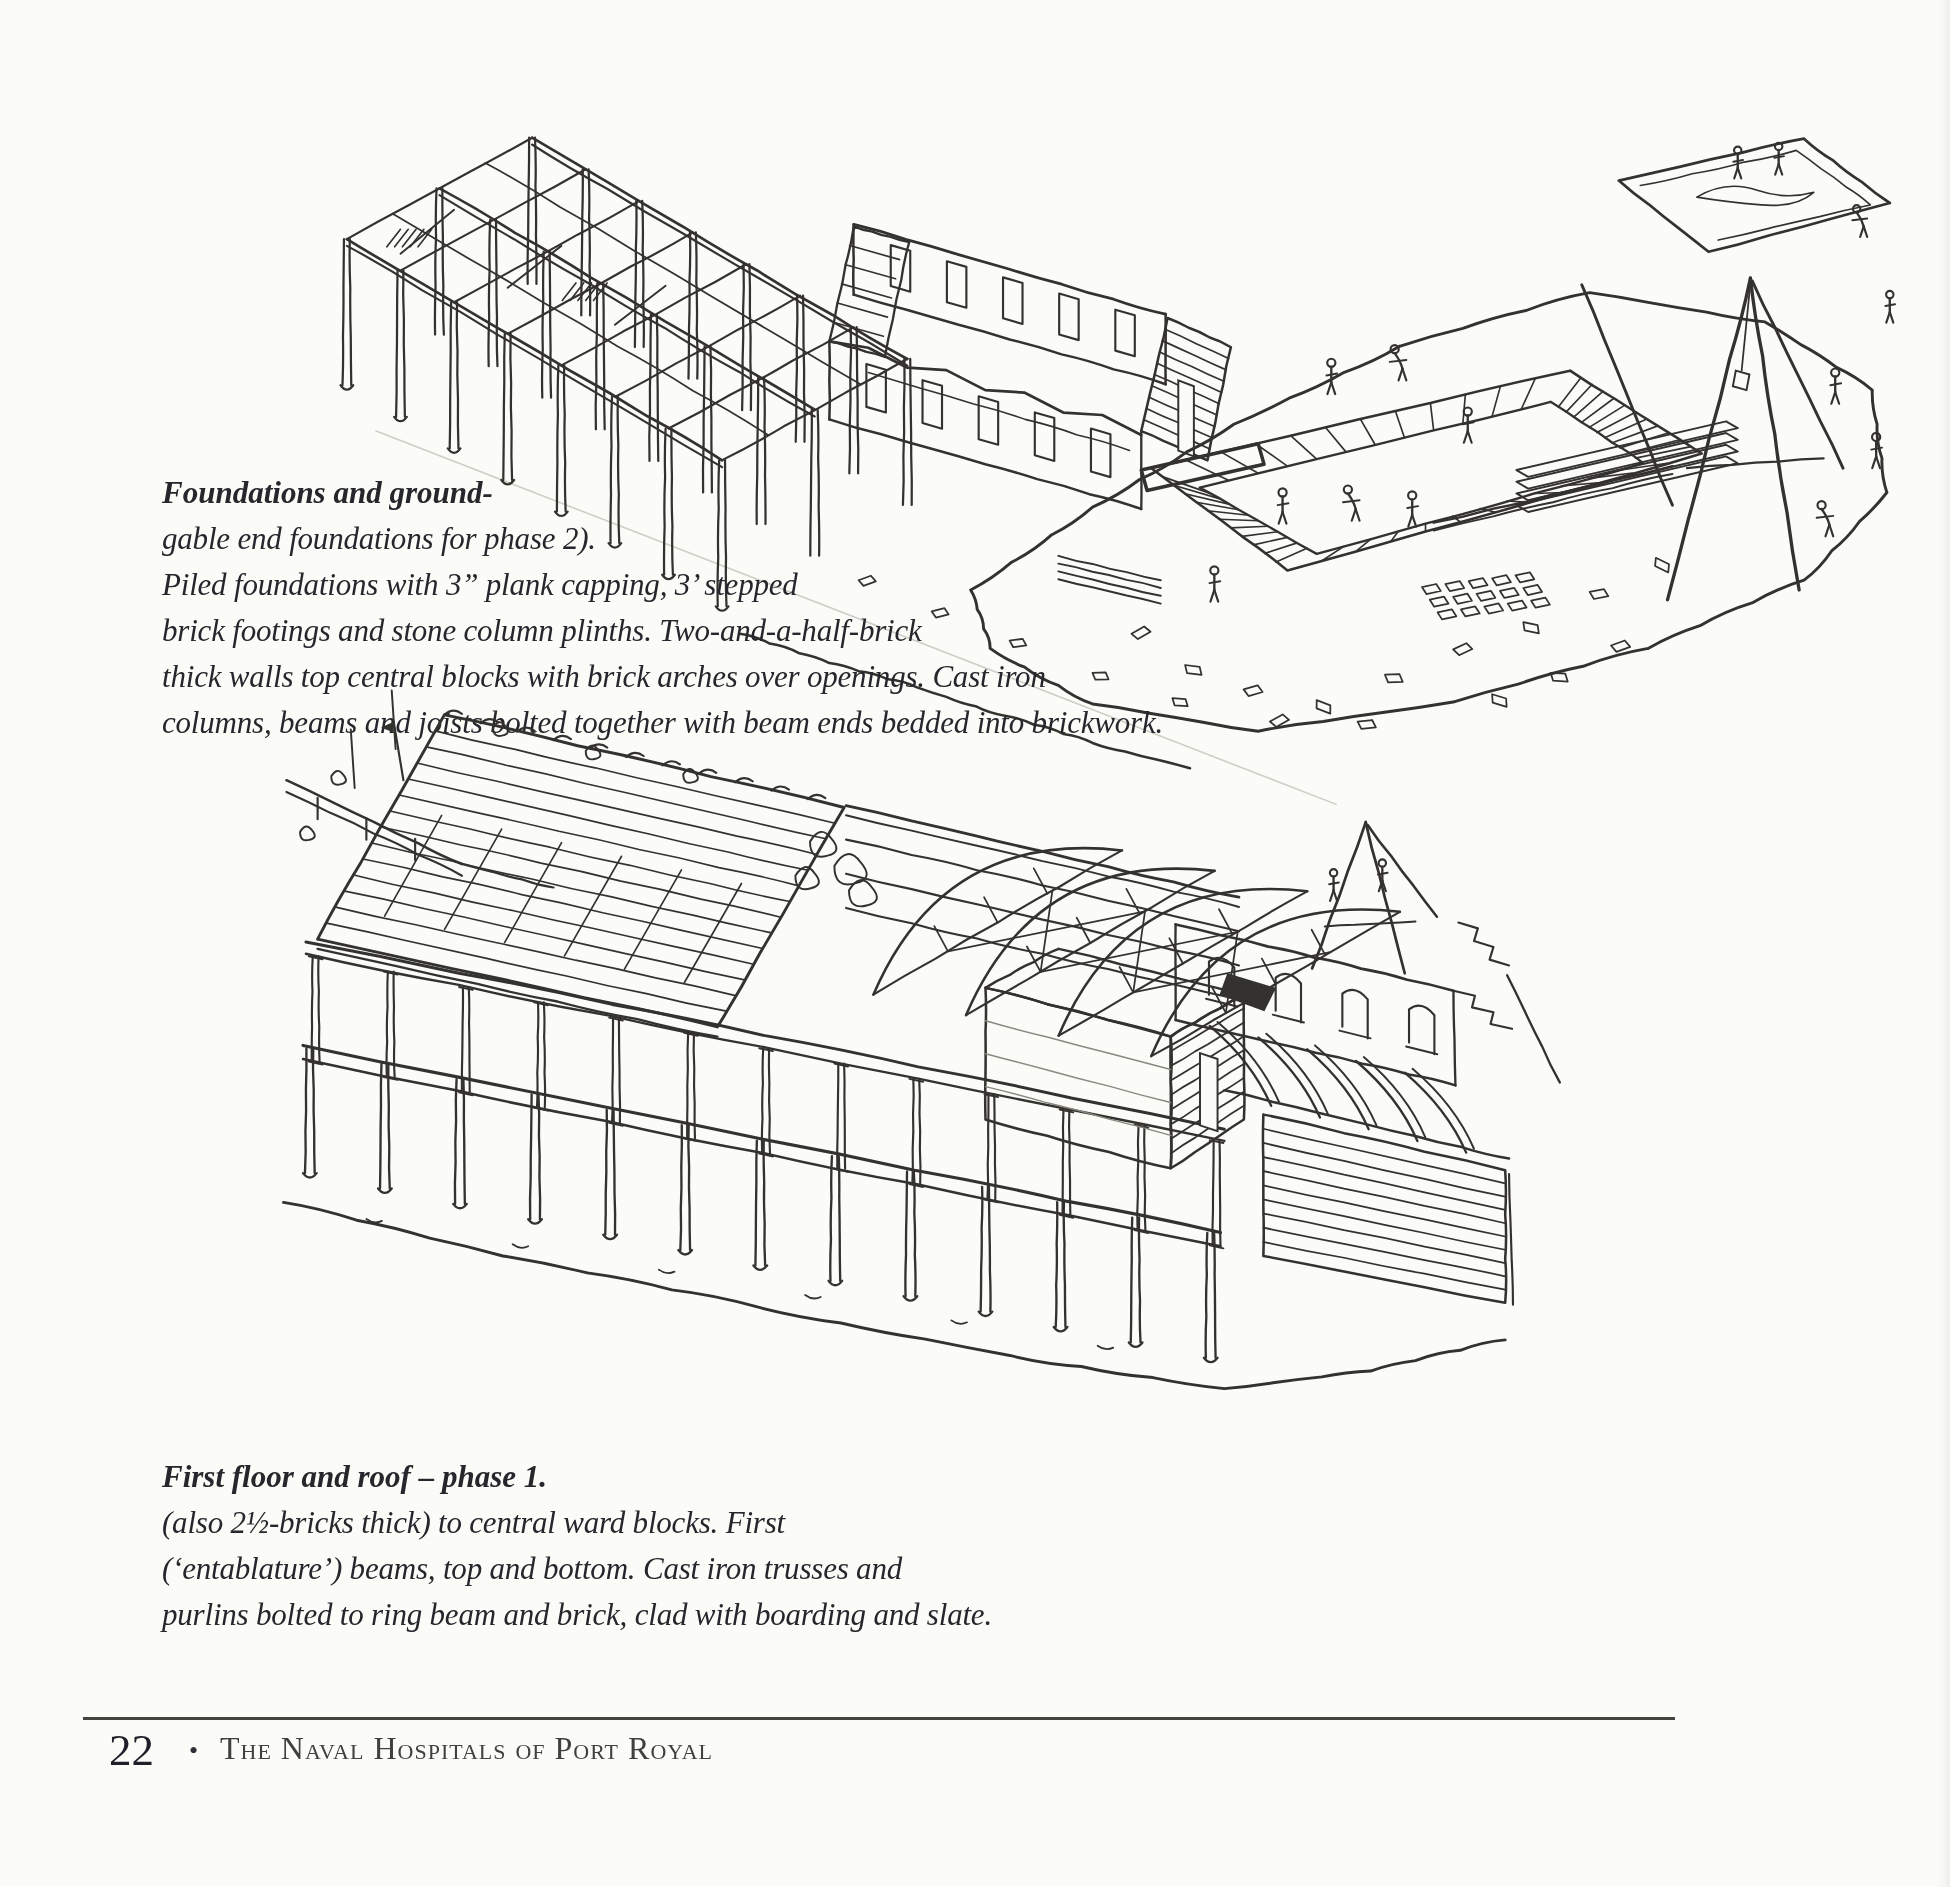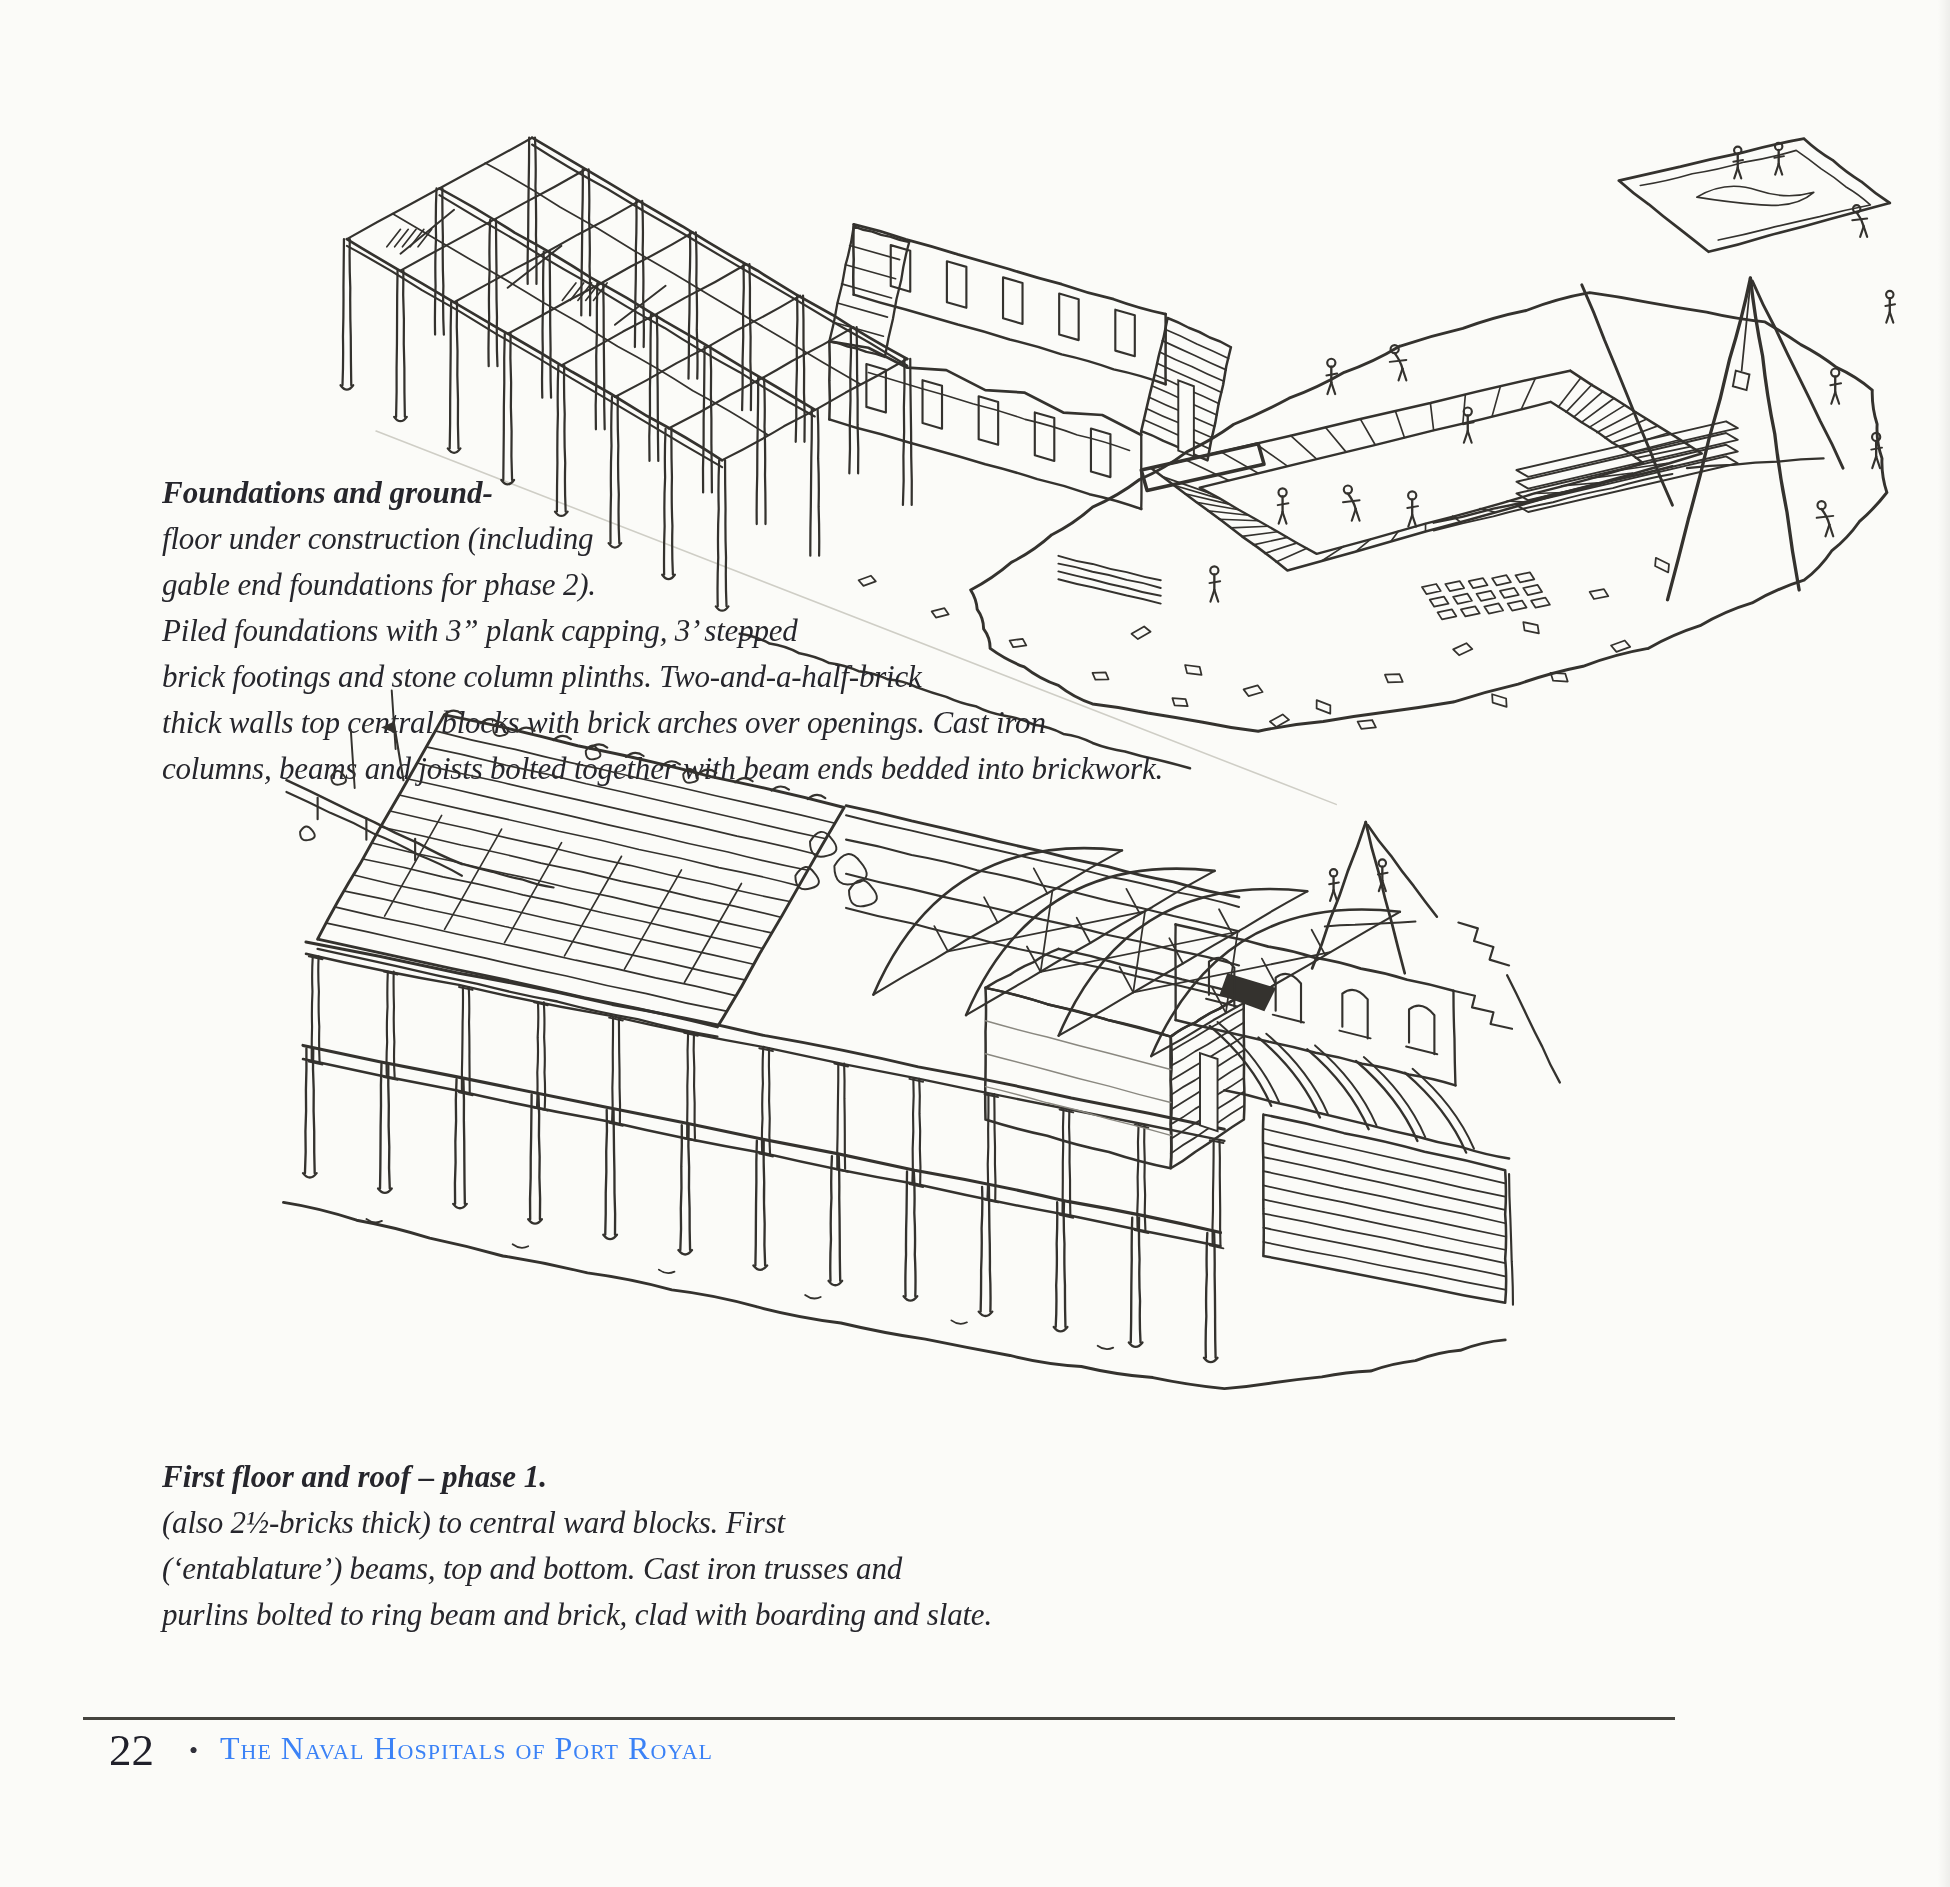--- a/index.html
+++ b/index.html
@@ -11,21 +11,21 @@
   #bottom-art{left:249px;top:632px;}
   .caption{position:absolute;font-family:"Liberation Serif",serif;font-style:italic;
            font-size:31px;line-height:46px;color:#26262c;letter-spacing:-0.2px;white-space:nowrap;}
   .caption .lead{font-weight:bold;letter-spacing:0;}
   .top-caption{left:162px;top:470px;}
   .bottom-caption{left:162px;top:1414px;margin-top:40px;}
   .footer-rule{position:absolute;left:83px;top:1717px;width:1592px;height:2.9px;background:#45443f;}
   .page-number{position:absolute;left:109px;top:1724px;font-size:45px;color:#20202a;text-align:center;}
   .footer-bullet{position:absolute;left:189px;top:1736px;font-size:26px;color:#30303a;}
   .running-title{position:absolute;left:220px;top:1730px;font-variant:small-caps;
-                 font-size:32px;letter-spacing:1px;color:#3b82f6;}
+                 font-size:32px;letter-spacing:1px;color:#404040;}
   .page-edge{position:absolute;right:0;top:0;width:11.7px;height:100%;
              background:linear-gradient(to right, rgba(0,0,0,0), rgba(0,0,0,0.055));}
 </style>
 </head>
 <body>
 
 <div class="page">
 
   <svg id="top-art" class="art" viewBox="0 0 1700 790" width="1658" height="770">
       <g>
@@ -339,21 +339,20 @@
         <path d="M1648 255.6 Q1648 262.8 1648 270" fill="none" stroke="#34322e" stroke-width="2.4" stroke-linecap="round" stroke-linejoin="round"></path>
         <path d="M1643.5 263.7 L1653.4 261.9" fill="none" stroke="#34322e" stroke-width="2" stroke-linecap="round" stroke-linejoin="round"></path>
         <path d="M1648 270 l-3.6 10.8" fill="none" stroke="#34322e" stroke-width="2.2" stroke-linecap="round" stroke-linejoin="round"></path>
         <path d="M1648 270 l3.6 10.8" fill="none" stroke="#34322e" stroke-width="2.2" stroke-linecap="round" stroke-linejoin="round"></path>
       </g>
     </svg>
 
   <div class="caption top-caption">
     <div class="cap-line lead">Foundations and ground-</div>
     <div>
-        <div class="cap-line">floor under construction (including</div>
         <div class="cap-line">gable end foundations for phase 2).</div>
         <div class="cap-line">Piled foundations with 3” plank capping, 3’ stepped</div>
         <div class="cap-line">brick footings and stone column plinths. Two-and-a-half-brick</div>
         <div class="cap-line">thick walls top central blocks with brick arches over openings. Cast iron</div>
         <div class="cap-line">columns, beams and joists bolted together with beam ends bedded into brickwork.</div>
       </div>
   </div>
 
   <svg id="bottom-art" class="art" viewBox="0 0 1310 800" width="1278" height="780">
       <g>

